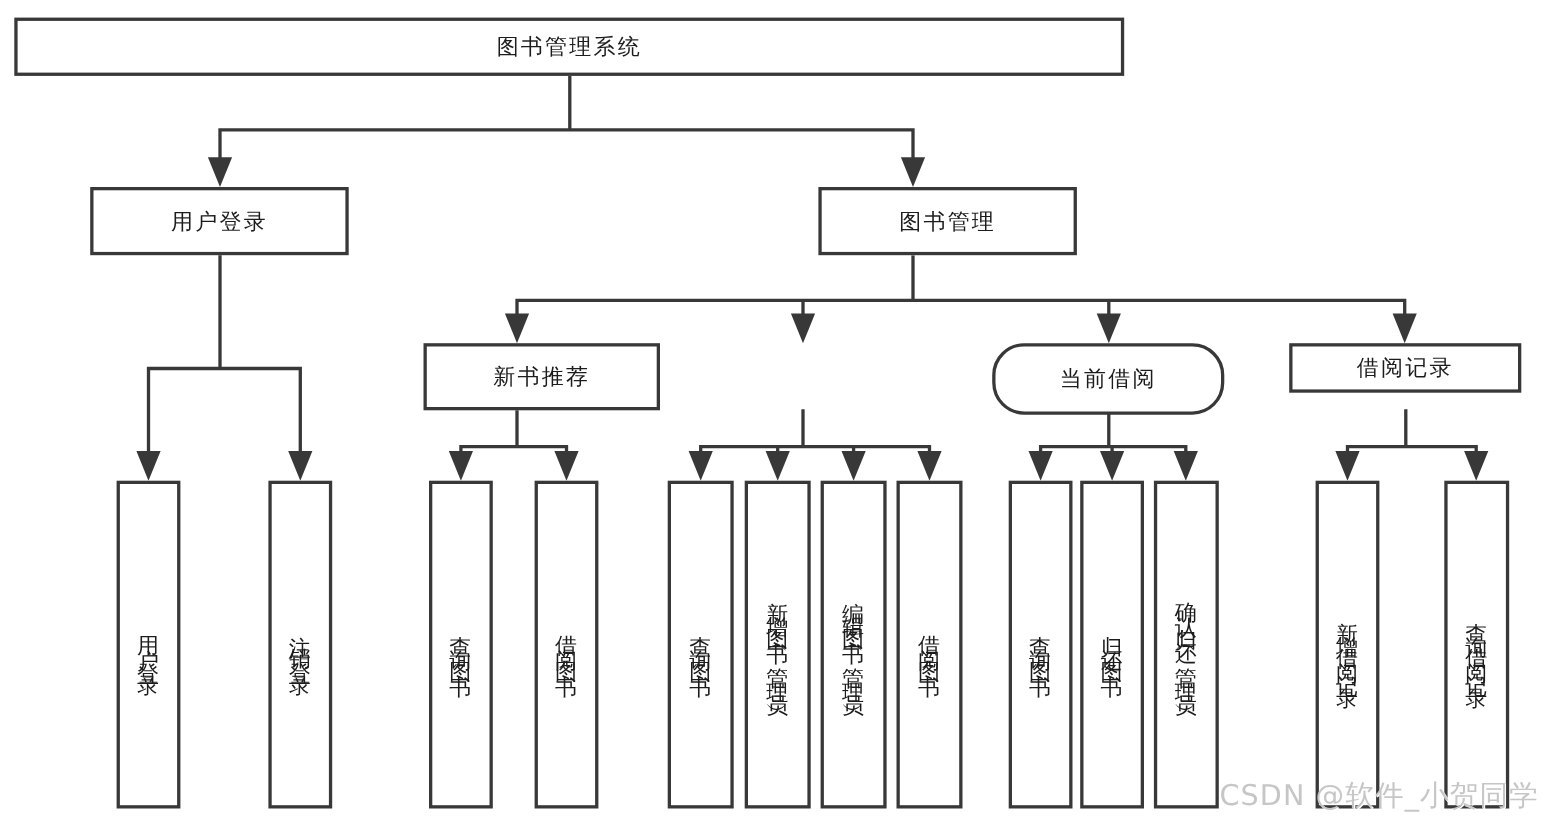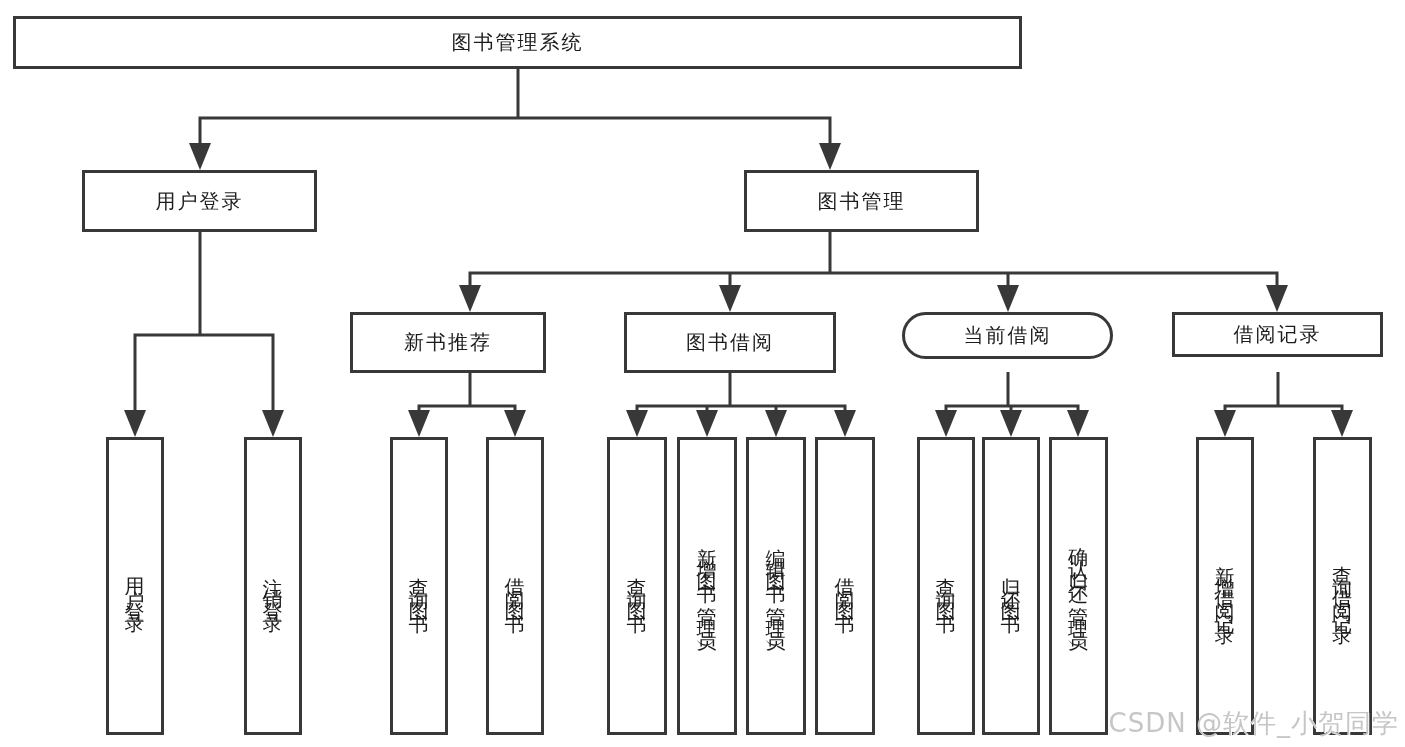--- a/index.html
+++ b/index.html
@@ -115,27 +115,24 @@
     <span class="label">图书管理系统</span>
   </div>
 
   <div class="box hbox" style="left:82px; top:170px; width:235px; height:62px;">
     <span class="label">用户登录</span>
   </div>
   <div class="box hbox" style="left:712px; top:170px; width:235px; height:62px;margin-left:32px;">
     <span class="label">图书管理</span>
   </div>
 
-  <div class="box hbox" style="left:350px; top:312px; width:196px; height:61px;">
+  <div class="box hbox" style="left:385px; top:312px; width:215px; height:61px;">
     <span class="label">新书推荐</span>
   </div>
-  <div class="box hbox" style="left:624px; top:312px; width:212px; height:61px;">
-    <span class="label">图书借阅</span>
-  </div>
-  <div class="box hbox" style="left:902px; top:312px; width:211px; height:47px;border-radius:29px;">
+  <div class="box hbox" style="left:902px; top:312px; width:211px; height:65px;border-radius:29px;">
     <span class="label">当前借阅</span>
   </div>
   <div class="box hbox" style="left:1172px; top:312px; width:211px; height:45px;">
     <span class="label">借阅记录</span>
   </div>
 
   <div class="box vbox" style="left:106px; top:437px; width:58px; height:298px;">
     <span class="label">用户登录</span>
   </div>
   <div class="box vbox" style="left:244px; top:437px; width:58px; height:298px;">

